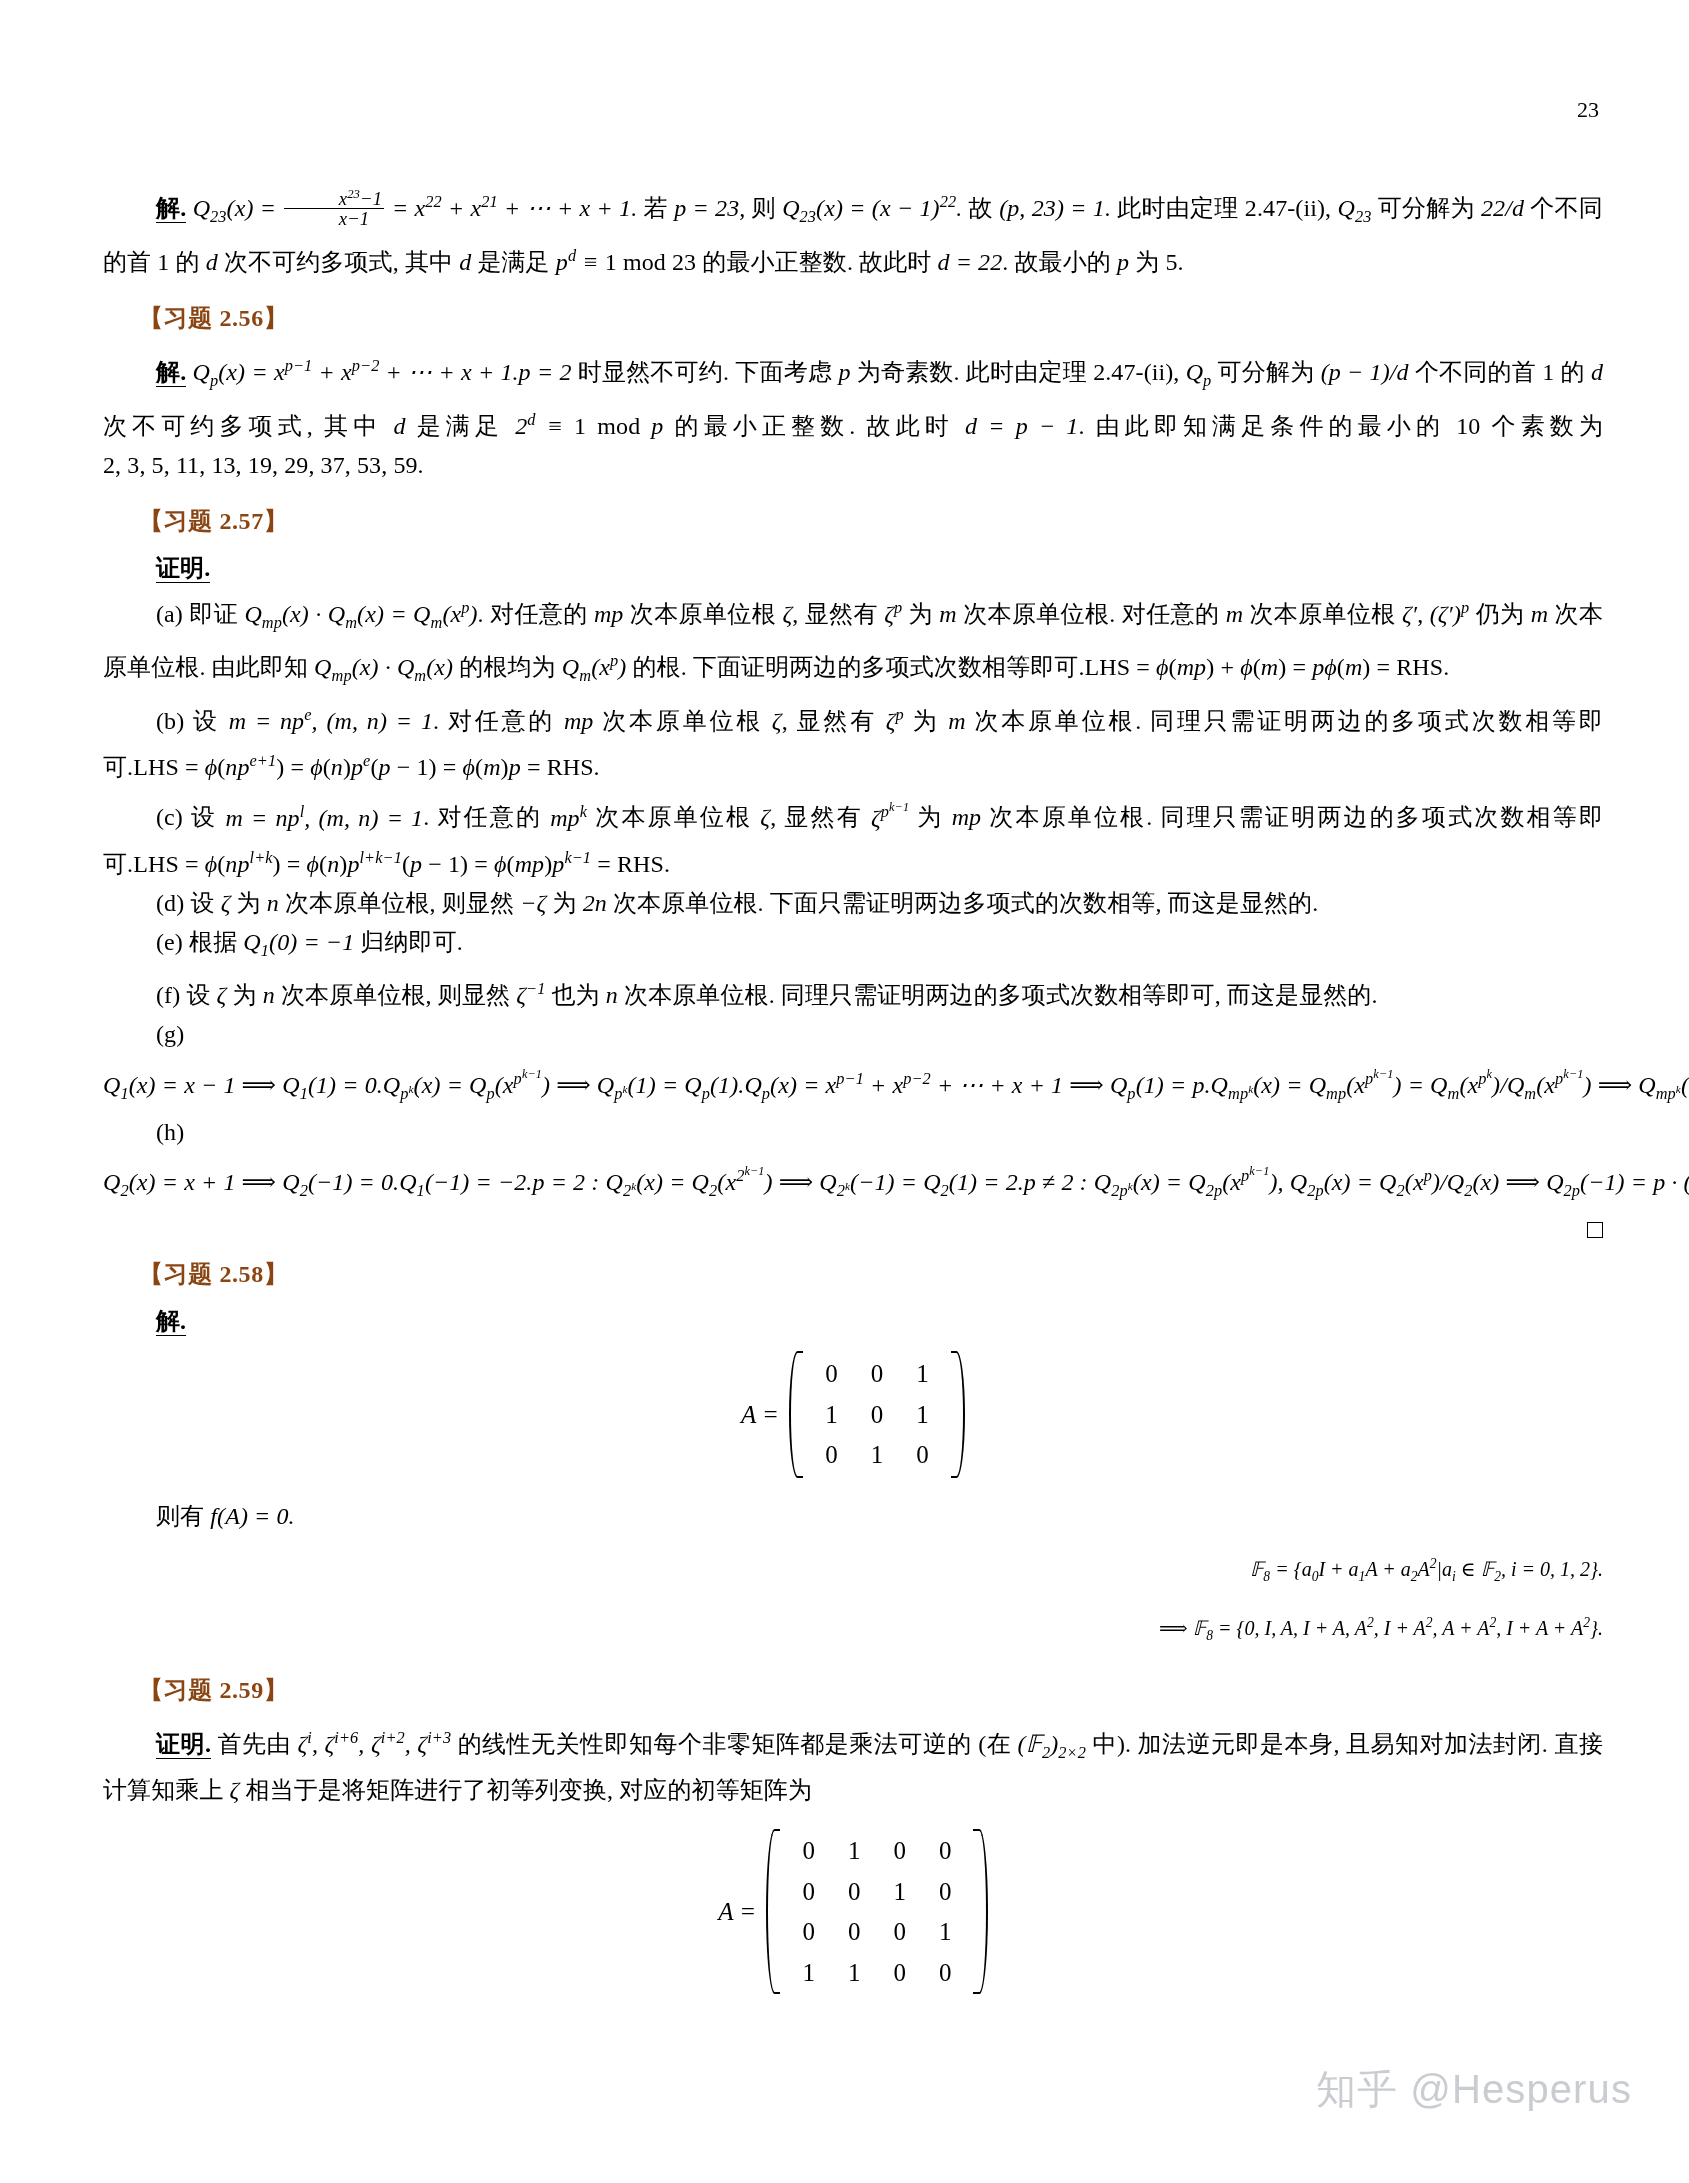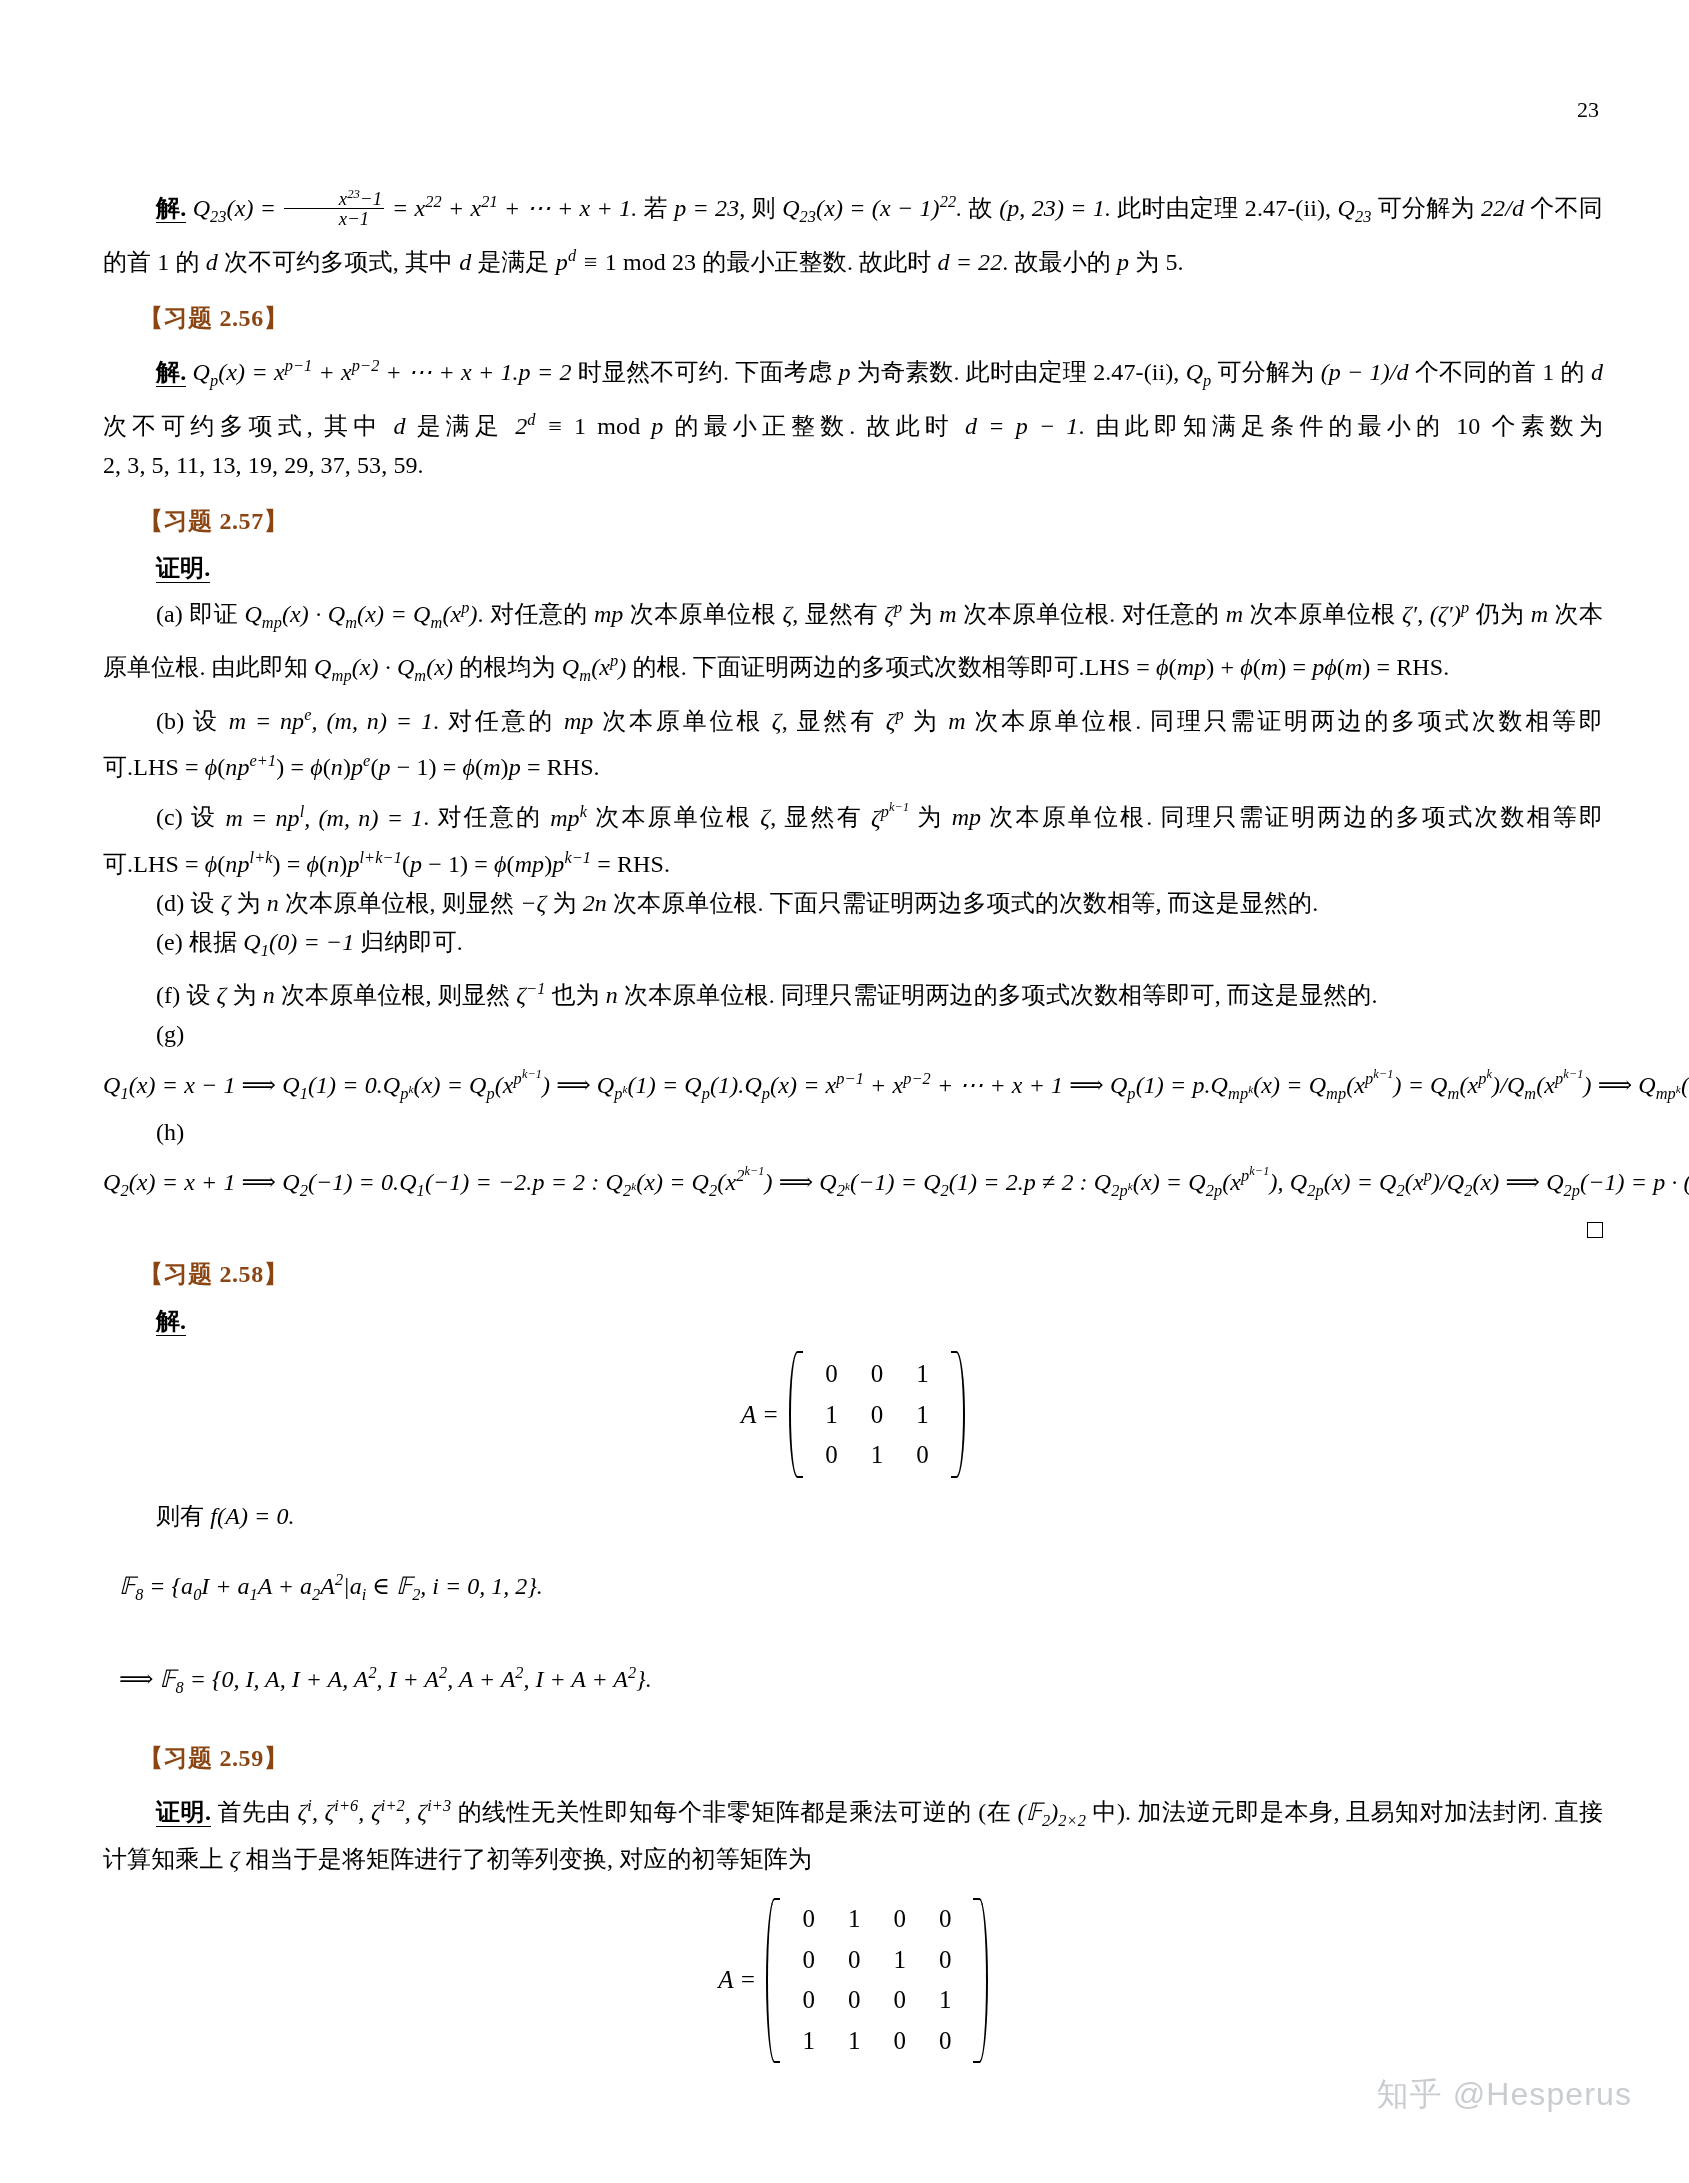--- a/index.html
+++ b/index.html
@@ -94,24 +94,24 @@
     text-align: left;
     font-size: 0.78em;
     line-height: 1.05;
     margin: 0 1.7px;
   }
   .frac .num-t { display: block; border-bottom: 1.1px solid #000; padding: 0 1.7px; }
   .frac .den-t { display: block; padding: 0 1.7px; }
 
   
   .display-eq {
-    text-align: left;
-    font-size: 24px;
+    text-align: right;
+    font-size: 20px;
     line-height: 36px;
-    margin: 16px;
+    margin: 0;
   }
   
   .matrix-wrap {
     display: flex;
     justify-content: center;
     align-items: center;
     margin: 0;
   }
   .matrix-eq-label {
     font-family: "Liberation Serif", "DejaVu Serif", serif;
@@ -161,21 +161,21 @@
     width: 14.3px;
     height: 14.3px;
     border: 1.7px solid #000;
     margin-top: 12px;
   }
   
   .watermark {
     position: absolute;
     right: 66px;
     bottom: 66px;
-    font-size: 32px;
+    font-size: 40px;
     color: #c9cdd1;
     font-family: "Liberation Sans", "DejaVu Sans", sans-serif;
     letter-spacing: 1.1px;
     white-space: nowrap;
   }
   .clear { clear: both; }
 </style>
 </head>
 <body>
 

